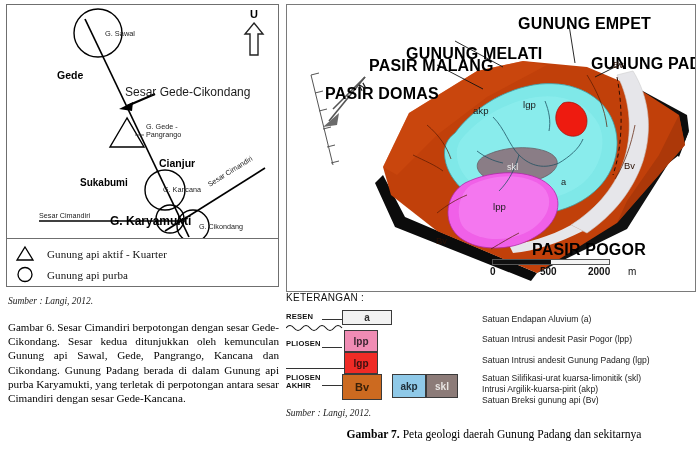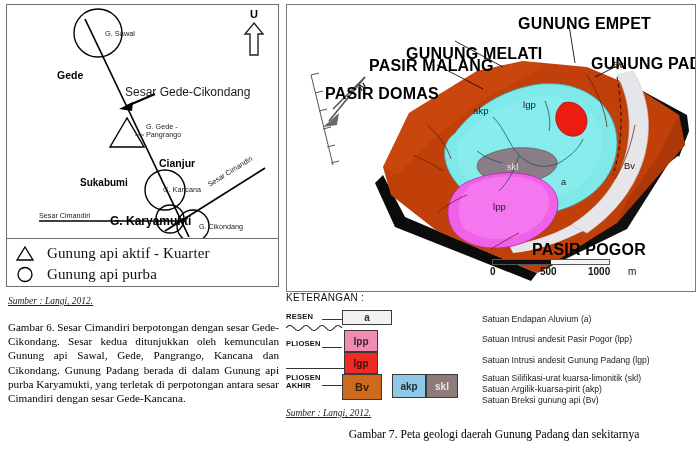--- a/index.html
+++ b/index.html
@@ -48,32 +48,31 @@
     height: 21px;
   }
   .leg-sym {
     width: 26px; height: 18px;
     margin-right: 6px;
     position: relative;
     flex: 0 0 auto;
   }
   .leg-txt {
     font-family: "Liberation Serif", serif;
-    font-size: 15px;
+    font-size: 11px;
     color: #111;
     letter-spacing: 0.1px;
     white-space: nowrap;
   }
 
   .src-note {
     font-family: "Liberation Serif", serif;
     font-style: italic;
     font-size: 9.5px;
     color: #1a1a1a;
-    text-decoration: underline;
   }
 
   #fig6-source {
     position: absolute;
     left: 2px; top: 292px;
   }
 
   #fig6-caption {
     position: absolute;
     left: 2px; top: 316px;
@@ -115,21 +114,21 @@
   }
   #fig7-caption {
     position: absolute;
     left: 6px; top: 424px;
     width: 404px;
     text-align: center;
     font-family: "Liberation Serif", serif;
     font-size: 11.6px;
     color: #000;
   }
-  #fig7-caption .cap-label { font-weight: normal; }
+  #fig7-caption .cap-label { font-weight: bold; }
 
   
   .blk-label {
     position: absolute;
     font-family: "Liberation Sans", sans-serif;
     font-weight: bold;
     font-size: 16px;
     color: #000;
     white-space: nowrap;
     letter-spacing: 0.2px;
@@ -396,21 +395,21 @@
                   font-weight:bold; transform:rotate(-28deg);">N</div>
 
       <div id="scalebar">
         <div class="bar">
           <div class="seg-dark"></div>
             <div class="seg-light"></div>
         </div>
         <div class="ticks">
           <span style="left:-2px;">0</span>
           <span style="left:48px;">500</span>
-          <span style="left:96px;">1000</span>
+          <span style="left:96px;">2000</span>
           <span style="left:136px; font-weight:normal;">m</span>
         </div>
       </div>
     </div>
 
     <div id="fig7-keterangan">
 
       <div class="ket-title">KETERANGAN :</div>
 
       <div class="era-label" style="left:0px; top:21px;">RESEN</div>
@@ -433,21 +432,21 @@
       <div class="swatch" style="left:58px; top:38px; width:34px; height:22px; background:#f08cb4; color:#3a2430;">lpp</div>
       <div class="swatch" style="left:58px; top:60px; width:34px; height:22px; background:#ef2b26; color:#3a1010;">lgp</div>
       <div class="swatch" style="left:56px; top:82px; width:40px; height:26px; background:#cc6a20; color:#3a2008; font-size:11px;">Bv</div>
       <div class="swatch" style="left:106px; top:82px; width:34px; height:24px; background:#8fc9e8; color:#20303a;">akp</div>
       <div class="swatch" style="left:140px; top:82px; width:32px; height:24px; background:#8c7b78; color:#e8e4e2;">skl</div>
 
       <div class="ket-desc" style="left:196px; top:22px;">Satuan Endapan Aluvium (a)</div>
       <div class="ket-desc" style="left:196px; top:42px;">Satuan Intrusi andesit Pasir Pogor (lpp)</div>
       <div class="ket-desc" style="left:196px; top:63px;">Satuan Intrusi andesit Gunung Padang (lgp)</div>
       <div class="ket-desc" style="left:196px; top:81px;">Satuan Silifikasi-urat kuarsa-limonitik (skl)</div>
-      <div class="ket-desc" style="left:196px; top:92px;">Satuan Argilik-kuarsa-pirit (akp)</div>
+      <div class="ket-desc" style="left:196px; top:92px;">Intrusi Argilik-kuarsa-pirit (akp)</div>
       <div class="ket-desc" style="left:196px; top:103px;">Satuan Breksi gunung api (Bv)</div>
     </div>
 
     <div id="fig7-source" class="src-note">Sumber : Langi, 2012.</div>
 
     <div id="fig7-caption">
       <span class="cap-label">Gambar 7.</span>
       <span>Peta geologi daerah Gunung Padang dan sekitarnya</span>
     </div>
   </div>

